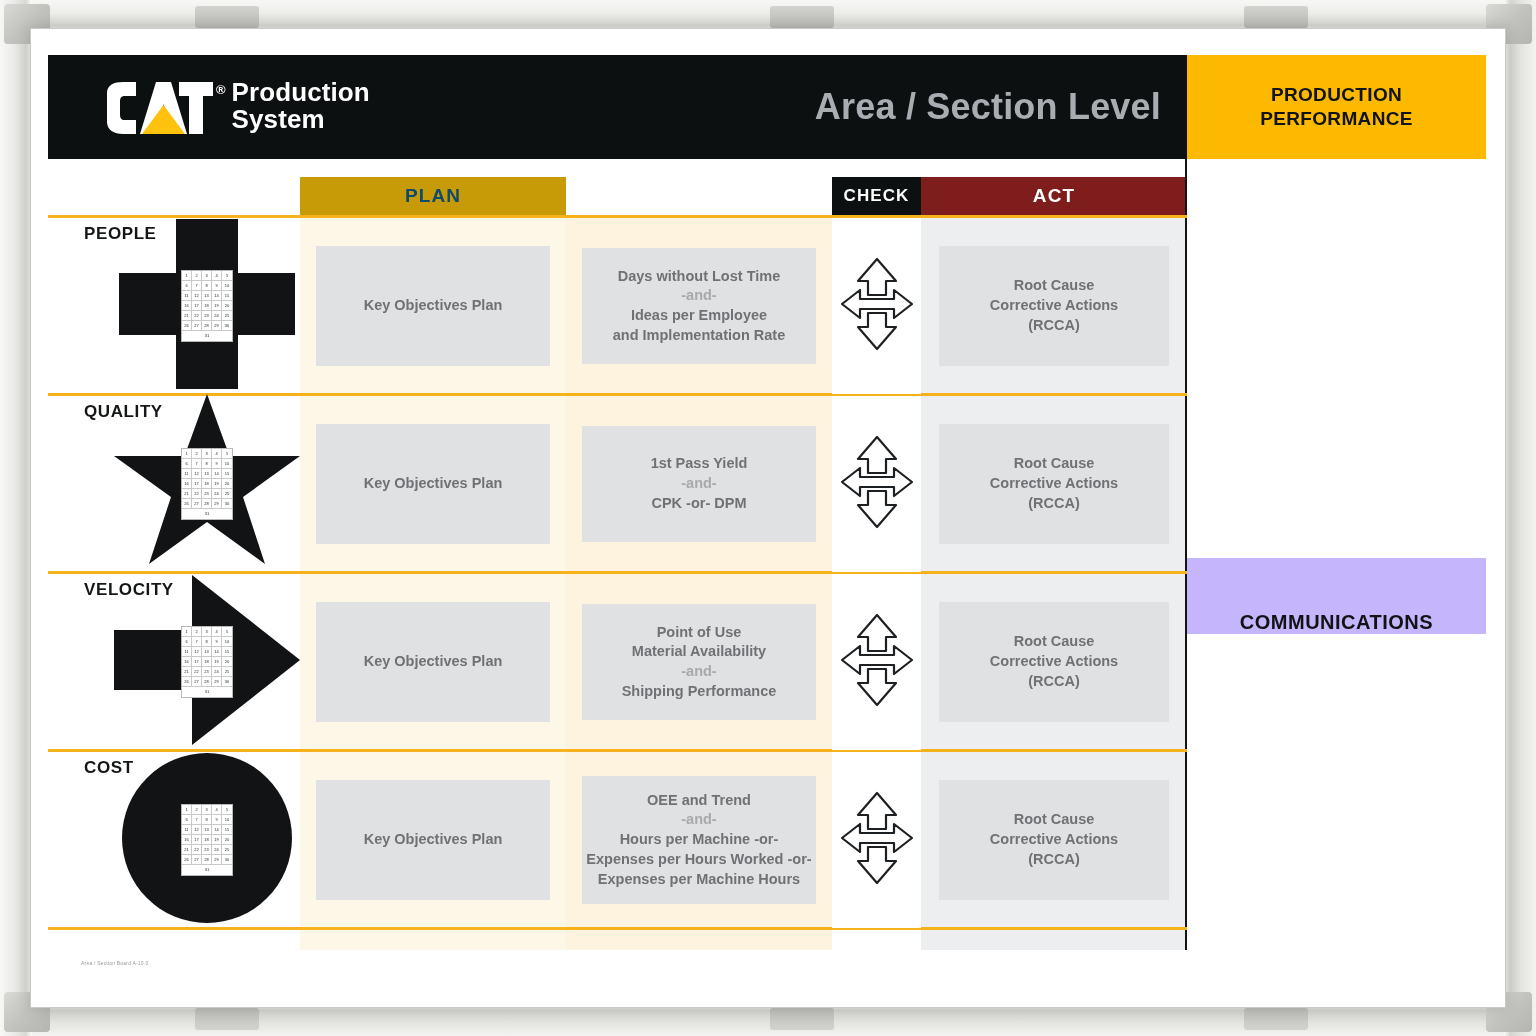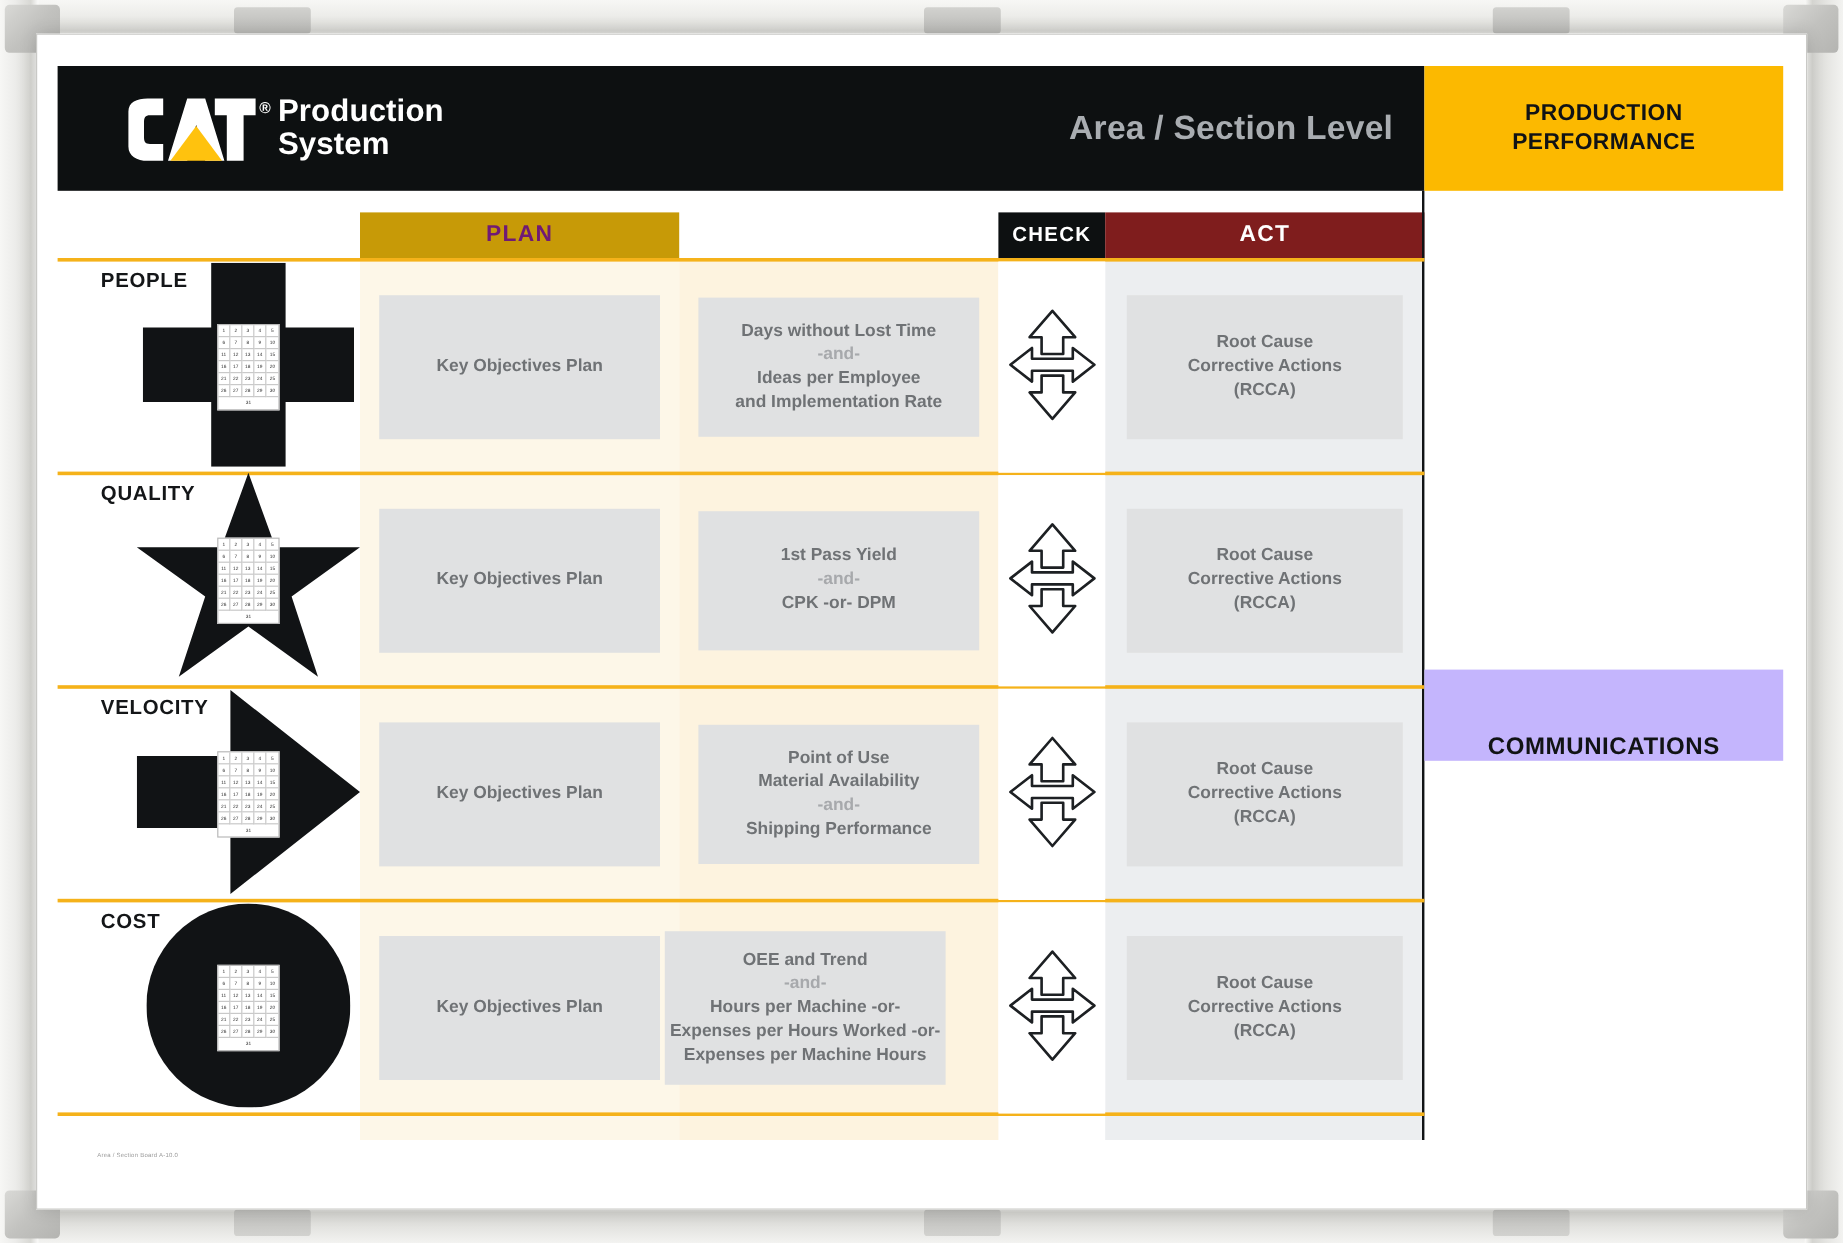--- a/index.html
+++ b/index.html
@@ -81,39 +81,39 @@
   .reg-mark {
     color: #ffffff; font-size: 13px; font-weight: bold;
     line-height: 1; align-self: flex-start; margin-top: 4px; margin-left: 1px;
   }
   .prod-sys {
     color: #ffffff; font-weight: bold; font-size: 26px; line-height: 1.05;
     letter-spacing: .1px; margin-left: 6px; padding-bottom: 2px;
   }
   .hdr-title {
     margin-left: auto; padding-right: 26px;
-    color: #a9adb1; font-weight: bold; font-size: 28px; letter-spacing: .2px;
+    color: #a9adb1; font-weight: bold; font-size: 36px; letter-spacing: .2px;
   }
 
   .hdr-yellow {
     position: absolute; left: 1139px; top: 0; width: 299px; height: 104px;
     background: #fcb900;
     display: flex; align-items: center; justify-content: center;
     text-align: center;
   }
   .hdr-yellow .txt {
     color: #111315; font-weight: bold; font-size: 19px; line-height: 1.28;
     letter-spacing: .35px;
   }
 
   
   .colhdr { position: absolute; top: 122px; height: 38px;
             display: flex; align-items: center; justify-content: center;
             font-weight: bold; font-size: 19px; letter-spacing: 1.1px; }
-  .colhdr.plan  { left: 252px; width: 266px; background: #c79a07; color: #701a75; text-align: center; }
+  .colhdr.plan  { left: 252px; width: 266px; background: #c79a07; color: #0c4a6e; text-align: center; }
   .colhdr.do    { left: 518px; width: 266px; background: #fcc30b; color: #1b1b1b; }
   .colhdr.check { left: 784px; width:  89px; background: #0d1011; color: #ffffff; font-size: 17px; }
   .colhdr.act   { left: 873px; width: 266px; background: #7f1d1d; color: #ffffff; }
 
   
   .coltint { position: absolute; top: 160px; height: 735px; }
   .coltint.plan  { left: 252px; width: 266px; background: #fdf7e8; }
   .coltint.do    { left: 518px; width: 266px; background: #fdf3df; }
   .coltint.act   { left: 873px; width: 266px; background: #eceef0; }
 
@@ -491,21 +491,21 @@
                     <span class="d">28</span>
                     <span class="d">29</span>
                     <span class="d">30</span>
                     <span class="d last">31</span>
                   </div></div>
               </div>
             </div>
             <div class="cell" style="left:252px;width:266px;">
               <div class="tile" style="width:234px;height:120px;">Key Objectives Plan</div>
             </div>
-            <div class="cell" style="left:490px;width:266px;">
+            <div class="cell" style="left:518px;width:266px;">
               <div class="tile" style="width:234px;height:128px;">
                 <div>
                   <div class="">OEE and Trend</div>
                   <div class="dash">-and-</div>
                   <div class="">Hours per Machine -or-</div>
                   <div class="">Expenses per Hours Worked -or-</div>
                   <div class="">Expenses per Machine Hours</div>
                 </div>
               </div>
             </div>

